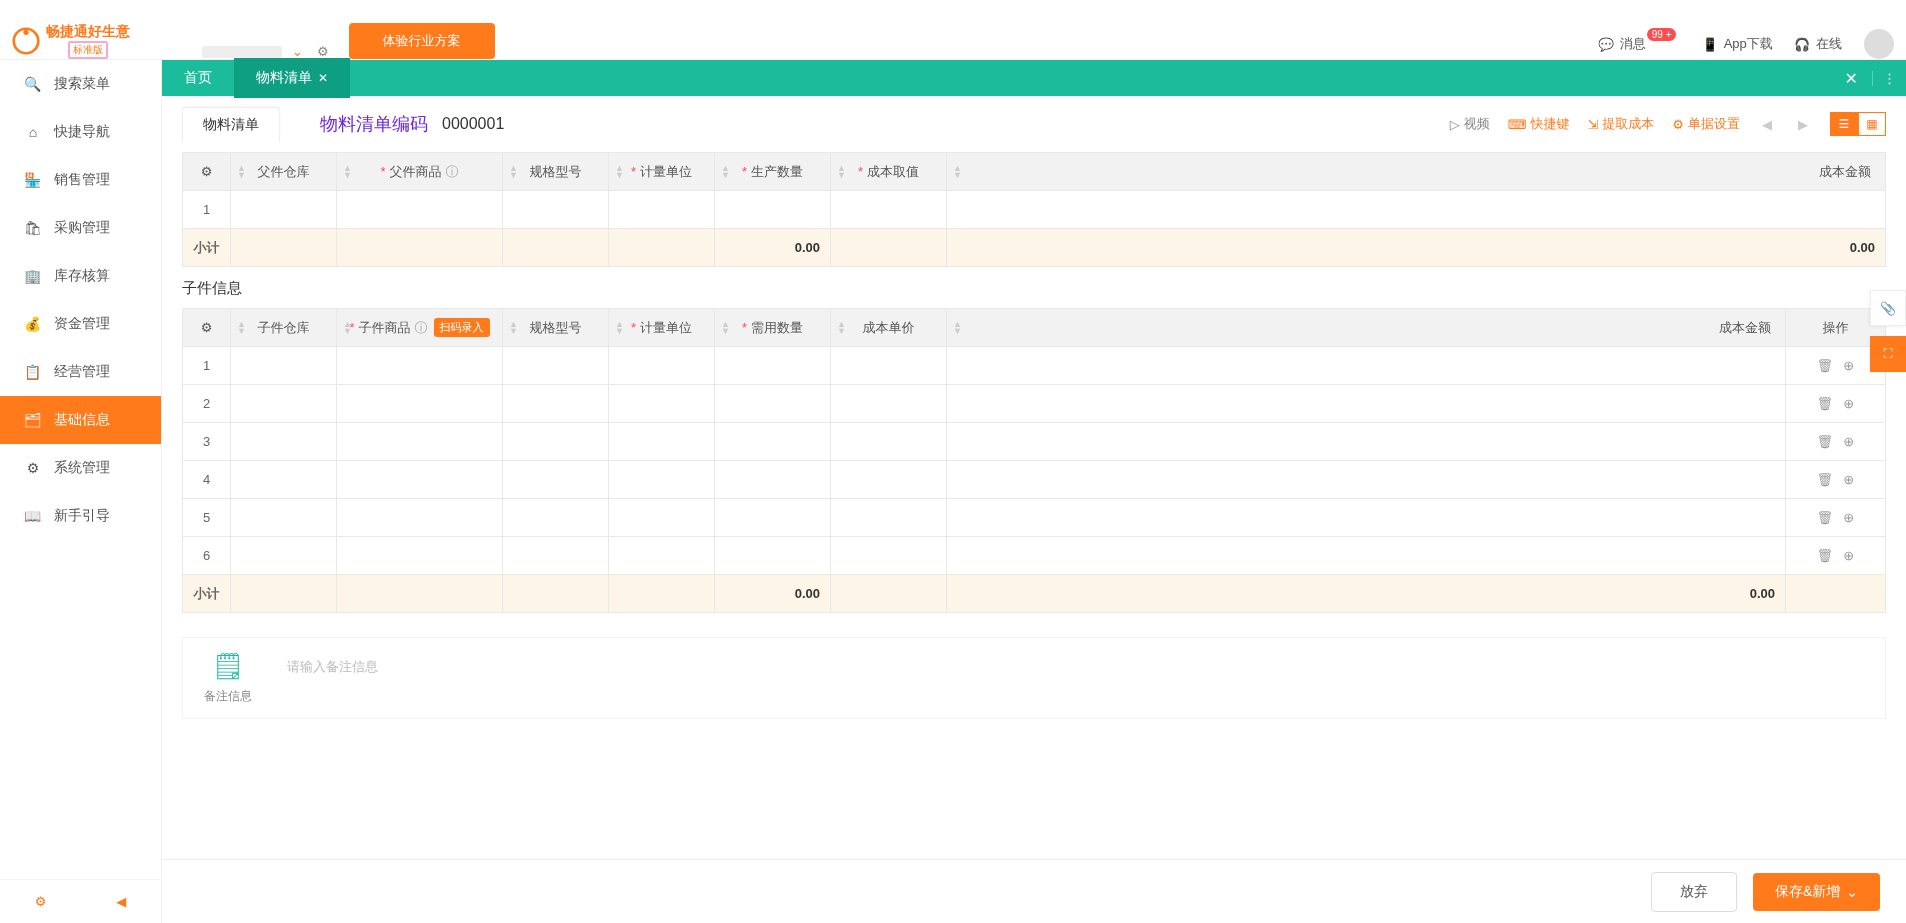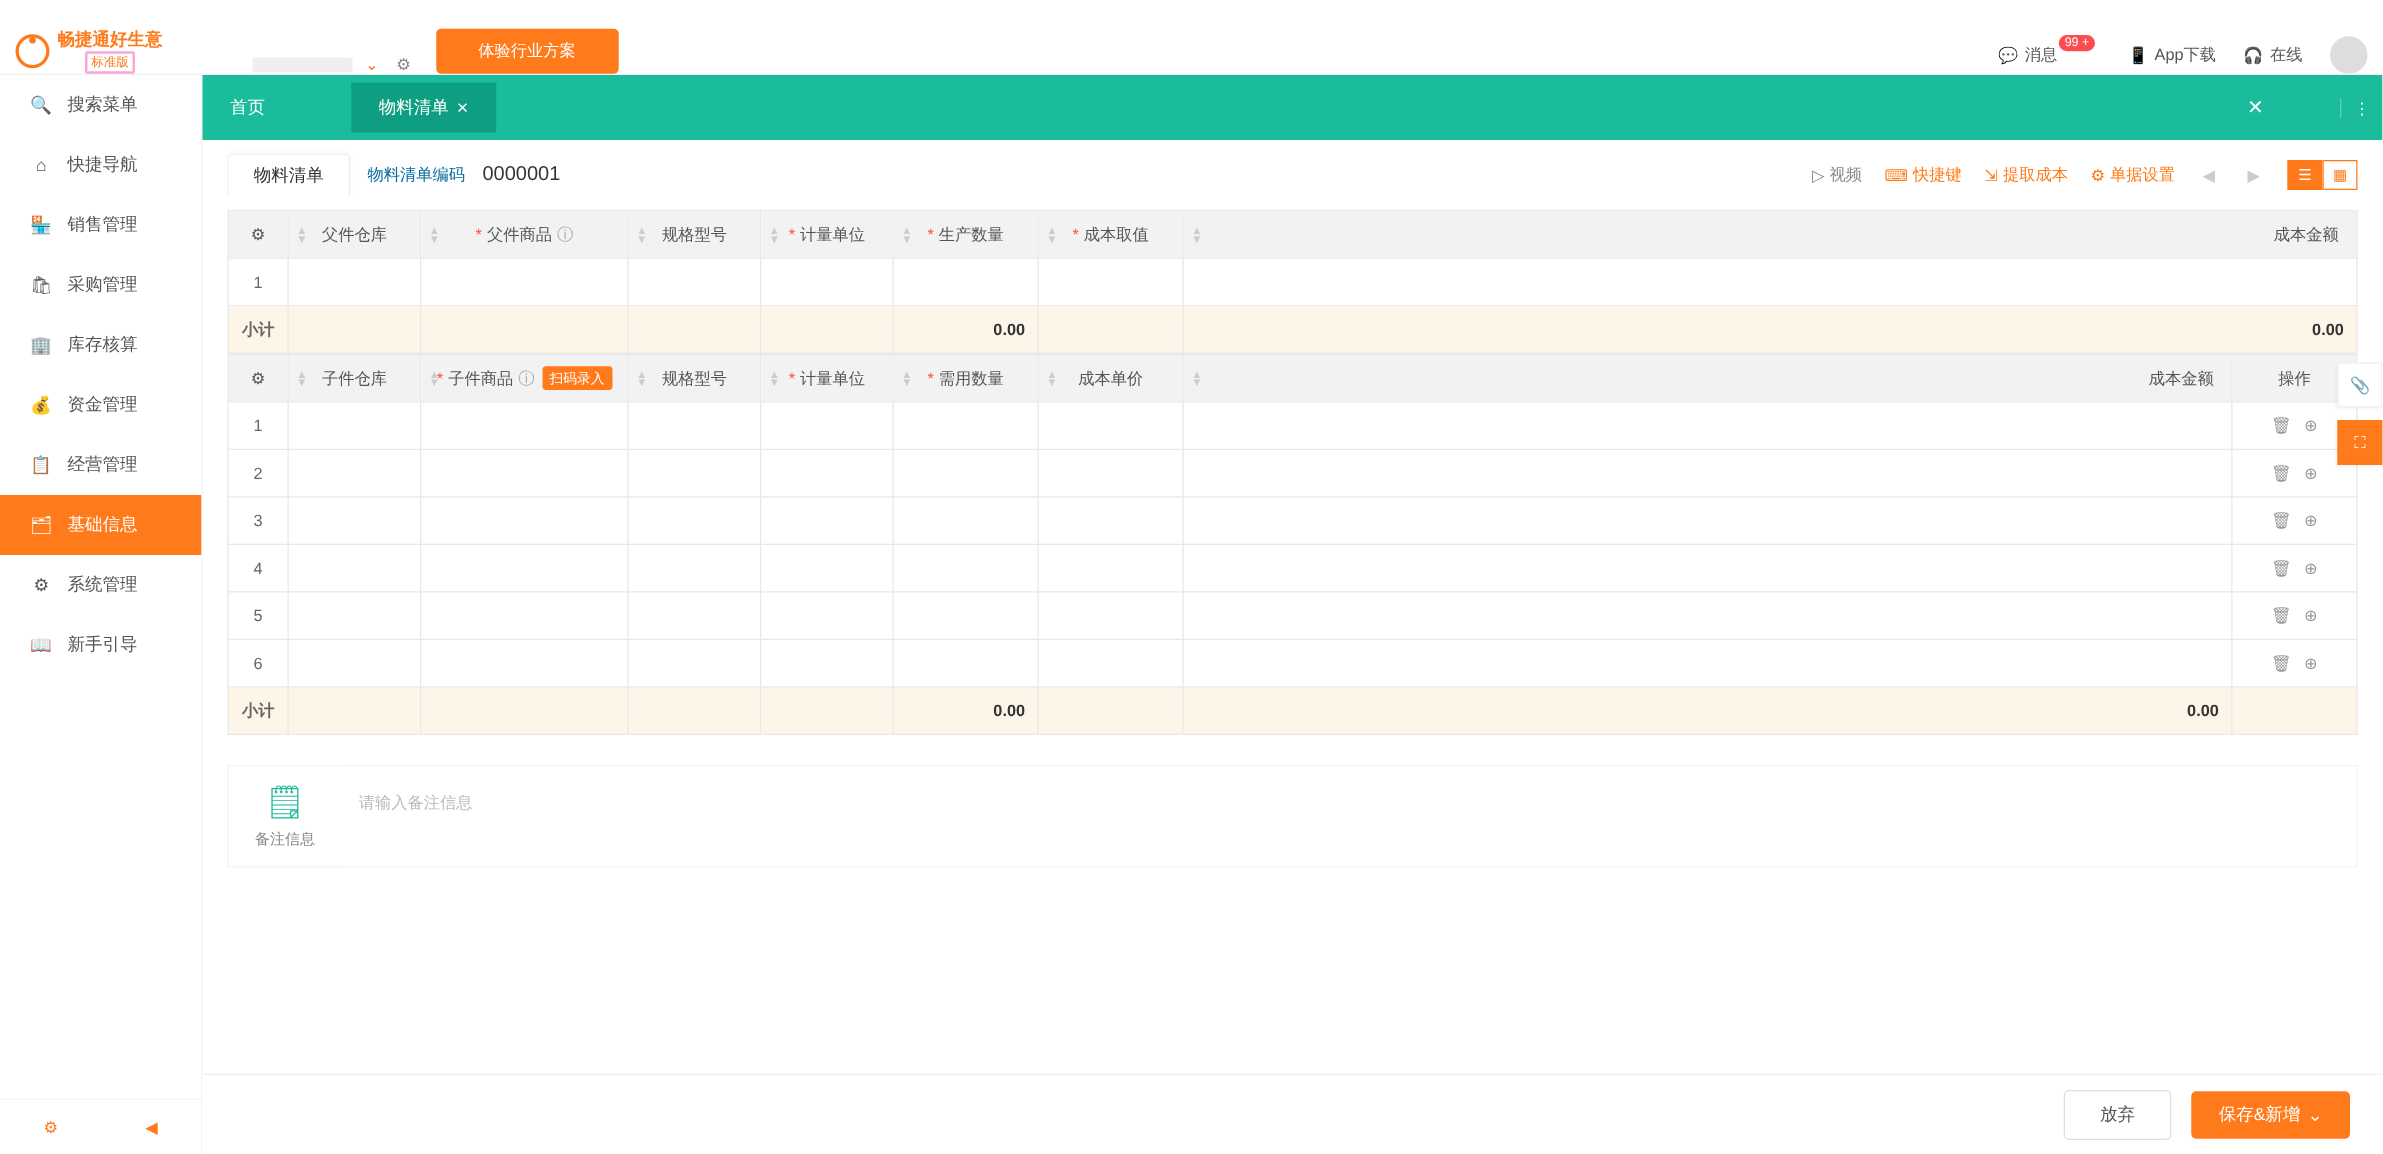--- a/index.html
+++ b/index.html
@@ -24,31 +24,31 @@
 .body { flex: 1; display: flex; min-height: 0; }
 
 .sidebar { width: 162px; background: #fff; display: flex; flex-direction: column; border-right: 1px solid #f0f0f0; }
 .side-item { display: flex; align-items: center; gap: 12px; height: 48px; padding: 0 24px; color: #555; cursor: pointer; font-size: 14px; }
 .side-item.active { background: #ff7a1a; color: #fff; }
 .side-icon { width: 18px; height: 18px; display: inline-flex; align-items: center; justify-content: center; }
 .side-footer { margin-top: auto; display: flex; justify-content: space-around; padding: 14px 0; border-top: 1px solid #f5f5f5; }
 .side-footer span { color: #ff7a1a; cursor: pointer; }
 
 .main { flex: 1; display: flex; flex-direction: column; background: #f5f5f5; min-width: 0; position: relative; }
-.tabs { background: #1abc9c; height: 52px; display: flex; align-items: center; padding: 0 0 0 0; position: relative; gap: 47px; }
+.tabs { background: #1abc9c; height: 36px; display: flex; align-items: center; padding: 0 0 0 0; position: relative; }
 .tab { padding: 0 22px; height: 40px; display: flex; align-items: center; color: #fff; cursor: pointer; font-size: 14px; }
 .tab.active { background: #0e9e82; }
 .tab-close { margin-left: 6px; font-size: 12px; }
 .tabs-close-all { margin-left: auto; color: #fff; padding: 0 14px; cursor: pointer; font-size: 16px; }
 .tabs-more { color: #fff; padding: 0 10px; border-left: 1px solid rgba(255,255,255,.3); }
 
 .page { flex: 1; background: #fff; margin: 0; display: flex; flex-direction: column; min-height: 0; }
 .page-head { display: flex; align-items: center; height: 56px; padding: 0 20px; }
 .ph-tab { background: #fff; border: 1px solid #eee; border-bottom: none; padding: 8px 20px; border-radius: 4px 4px 0 0; color: #333; font-size: 14px; box-shadow: 0 -2px 4px rgba(0,0,0,0.03); }
-.ph-label { margin-left: 14px; color: #0369a1; font-size: 13px; }
+.ph-label { margin-left: 40px; color: #6d28d9; font-size: 18px; }
 .ph-code { margin-left: 14px; color: #333; font-size: 16px; }
 .ph-actions { margin-left: auto; display: flex; align-items: center; gap: 18px; color: #888; font-size: 13px; }
 .ph-act { display: flex; align-items: center; gap: 4px; cursor: pointer; }
 .ph-act.orange { color: #ff7a1a; }
 .nav-arrow { color: #ccc; padding: 0 4px; }
 .view-toggle { display: flex; }
 .vt-btn { width: 28px; height: 24px; display: flex; align-items: center; justify-content: center; border: 1px solid #ff7a1a; font-size: 12px; }
 .vt-btn.active { background: #ff7a1a; color: #fff; }
 .vt-btn.inactive { color: #ff7a1a; background: #fff; }
 
@@ -297,20 +297,21 @@
                   <td></td>
                   <td></td>
                   <td></td>
                   <td class="right-num">0.00</td>
                   <td></td>
                   <td class="right-num">0.00</td>
                 </tr>
             </tbody>
           </table>
 
+          <div class="sec-title">子件信息</div>
           <table class="data">
             <colgroup>
                 <col class="c-idx">
                 <col class="c-wh">
                 <col class="c-prod">
                 <col class="c-spec">
                 <col class="c-unit">
                 <col class="c-qty">
                 <col class="c-cv">
                 <col class="c-amt">

